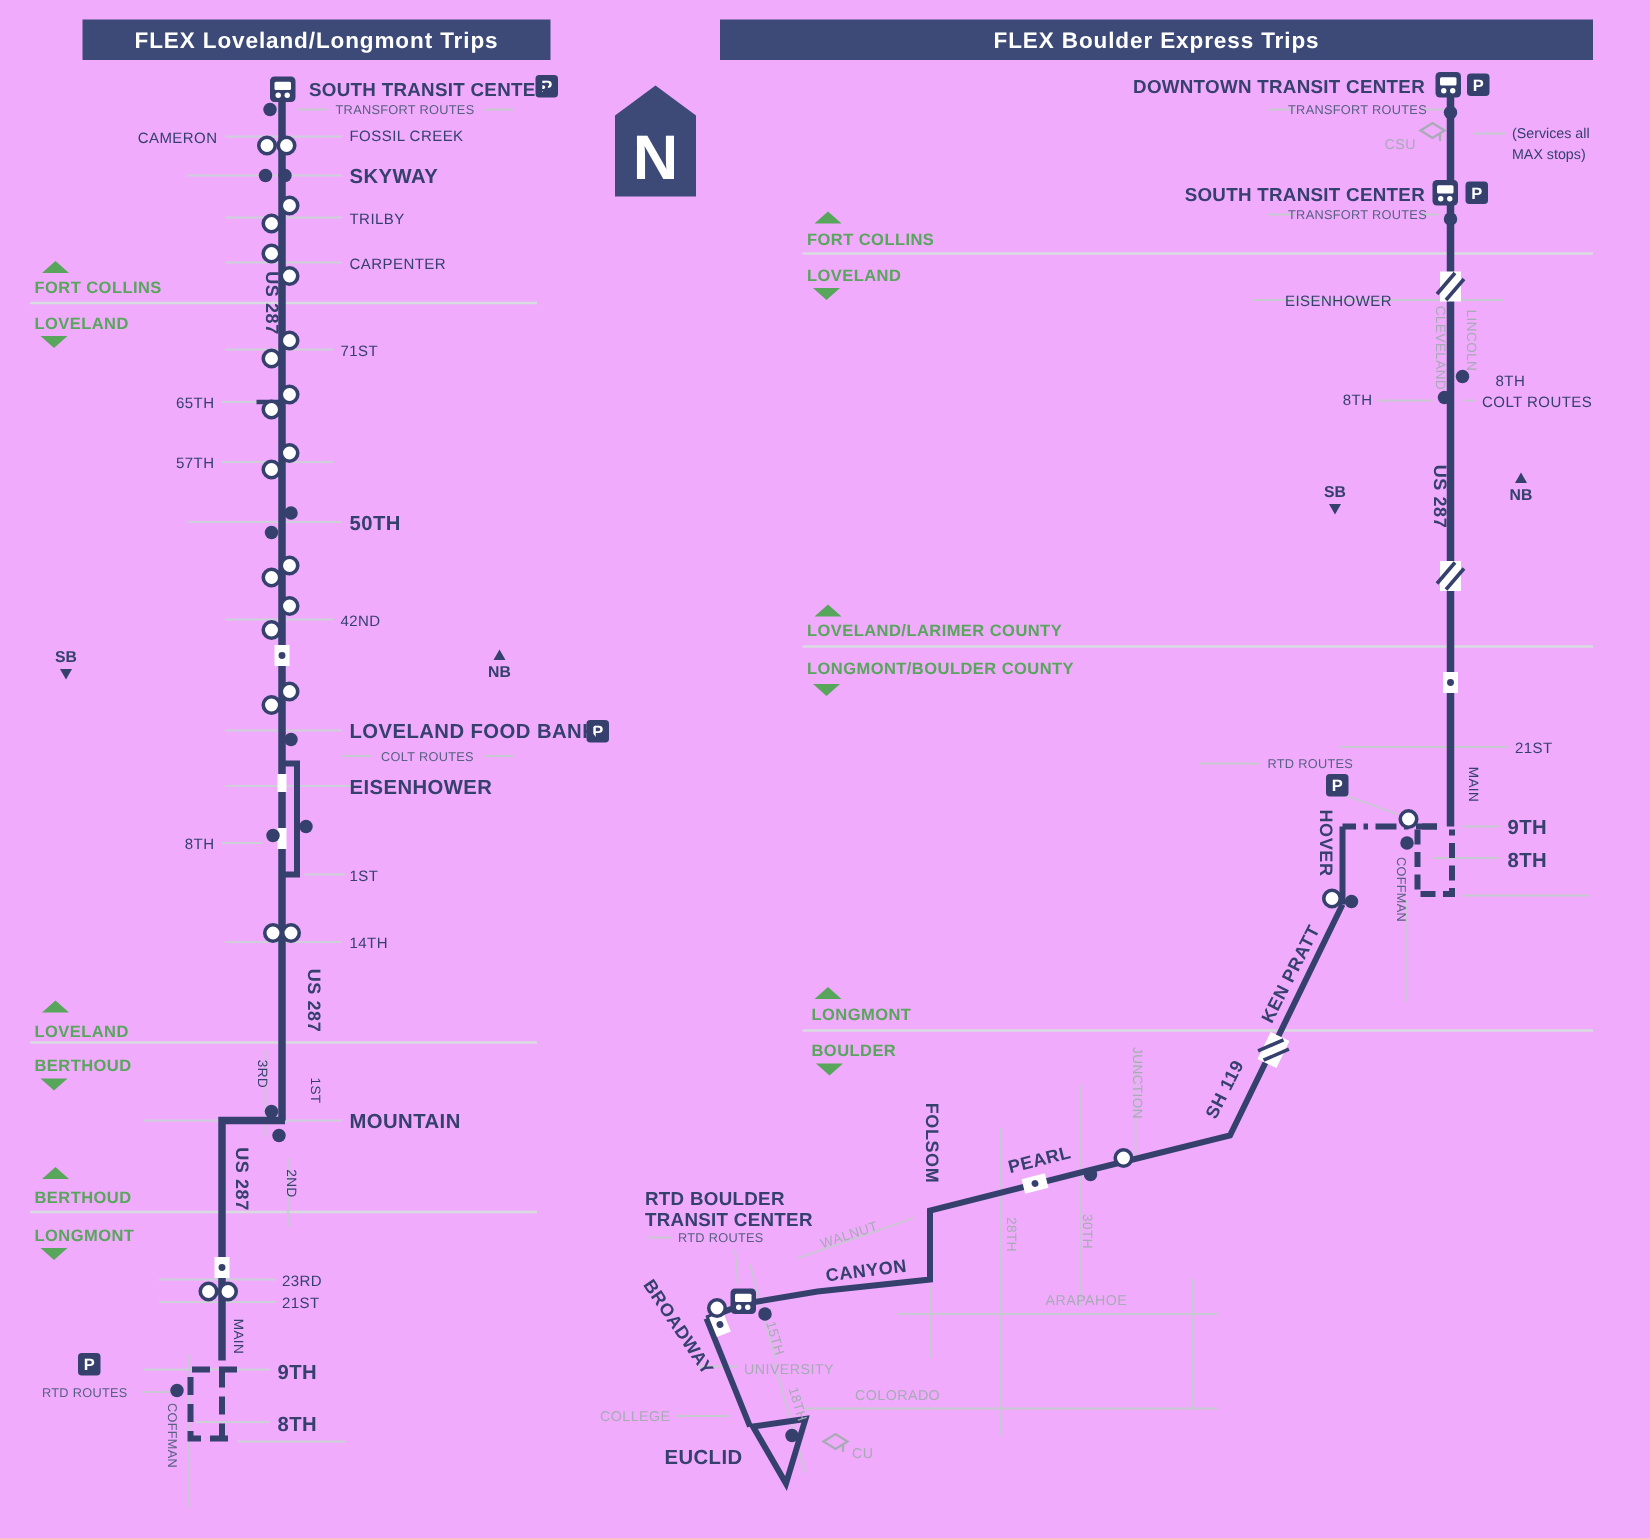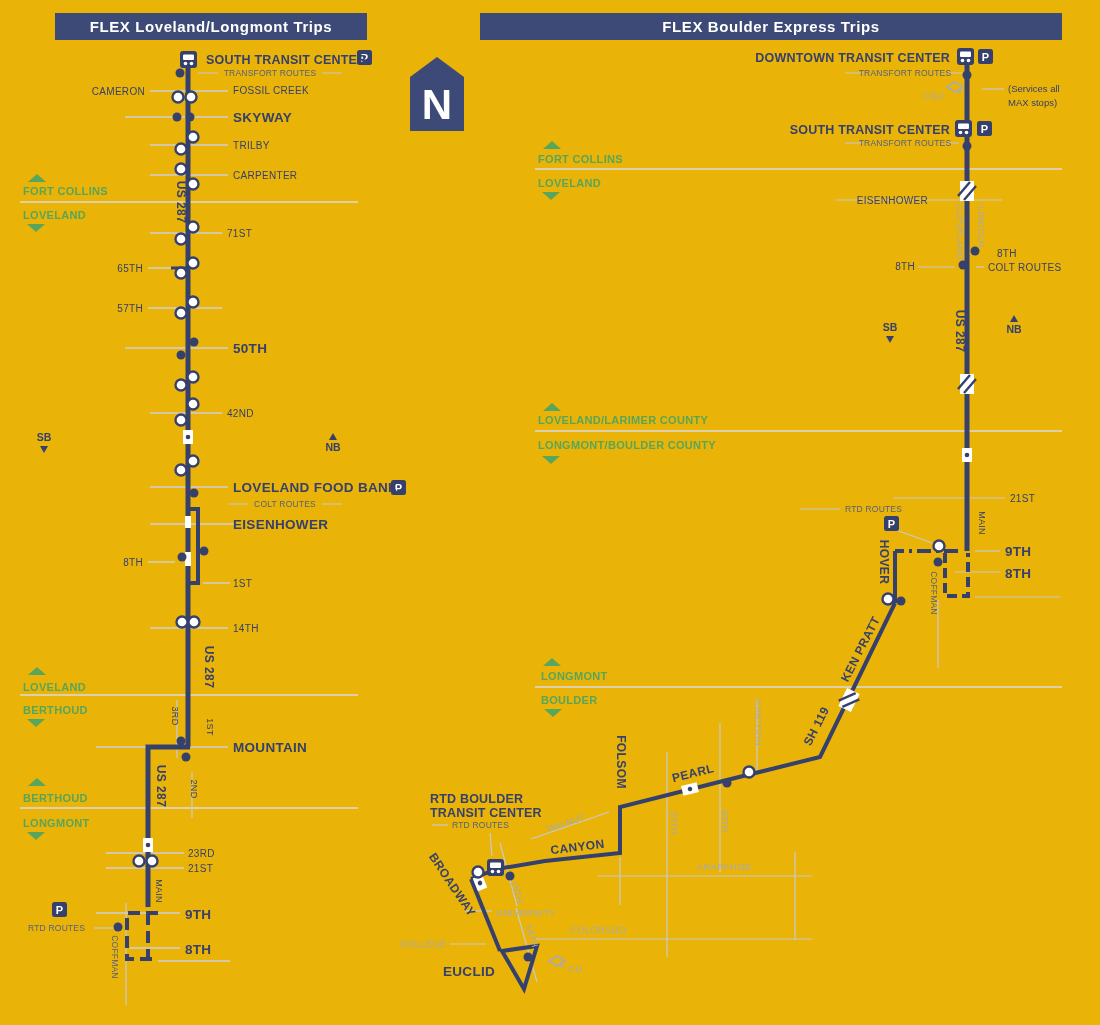--- a/index.html
+++ b/index.html
@@ -1,16 +1,16 @@
 <!DOCTYPE html>
 <html><head>
 <meta charset="utf-8">
 <style>
   html,body{margin:0;padding:0;background:#ffffff;}
-  .canvas{width:1100px;height:1025px;background:#eab308;position:relative;overflow:hidden;}
+  .canvas{width:1100px;height:1025px;background:#f0abfc;position:relative;overflow:hidden;}
   svg{font-family:"Liberation Sans","DejaVu Sans",sans-serif;}
   .t-hdr{fill:#ffffff;font-weight:bold;font-size:15px;letter-spacing:.6px;}
   .t-tc{font-weight:bold;font-size:12.5px;fill:#35406d;letter-spacing:.2px;}
   .t-stop{font-size:10px;fill:#35406d;letter-spacing:.3px;}
   .t-stopB{font-weight:bold;font-size:13.5px;fill:#35406d;letter-spacing:.3px;}
   .t-note{font-size:8.5px;fill:#566080;letter-spacing:.2px;}
   .t-green{font-weight:bold;font-size:11px;fill:#58a55c;letter-spacing:.3px;}
   .t-street{font-size:9px;fill:#35406d;letter-spacing:.3px;}
   .t-hwy{font-weight:bold;font-size:12px;fill:#35406d;letter-spacing:.4px;}
   .t-dir{font-weight:bold;font-size:10.5px;fill:#35406d;}

